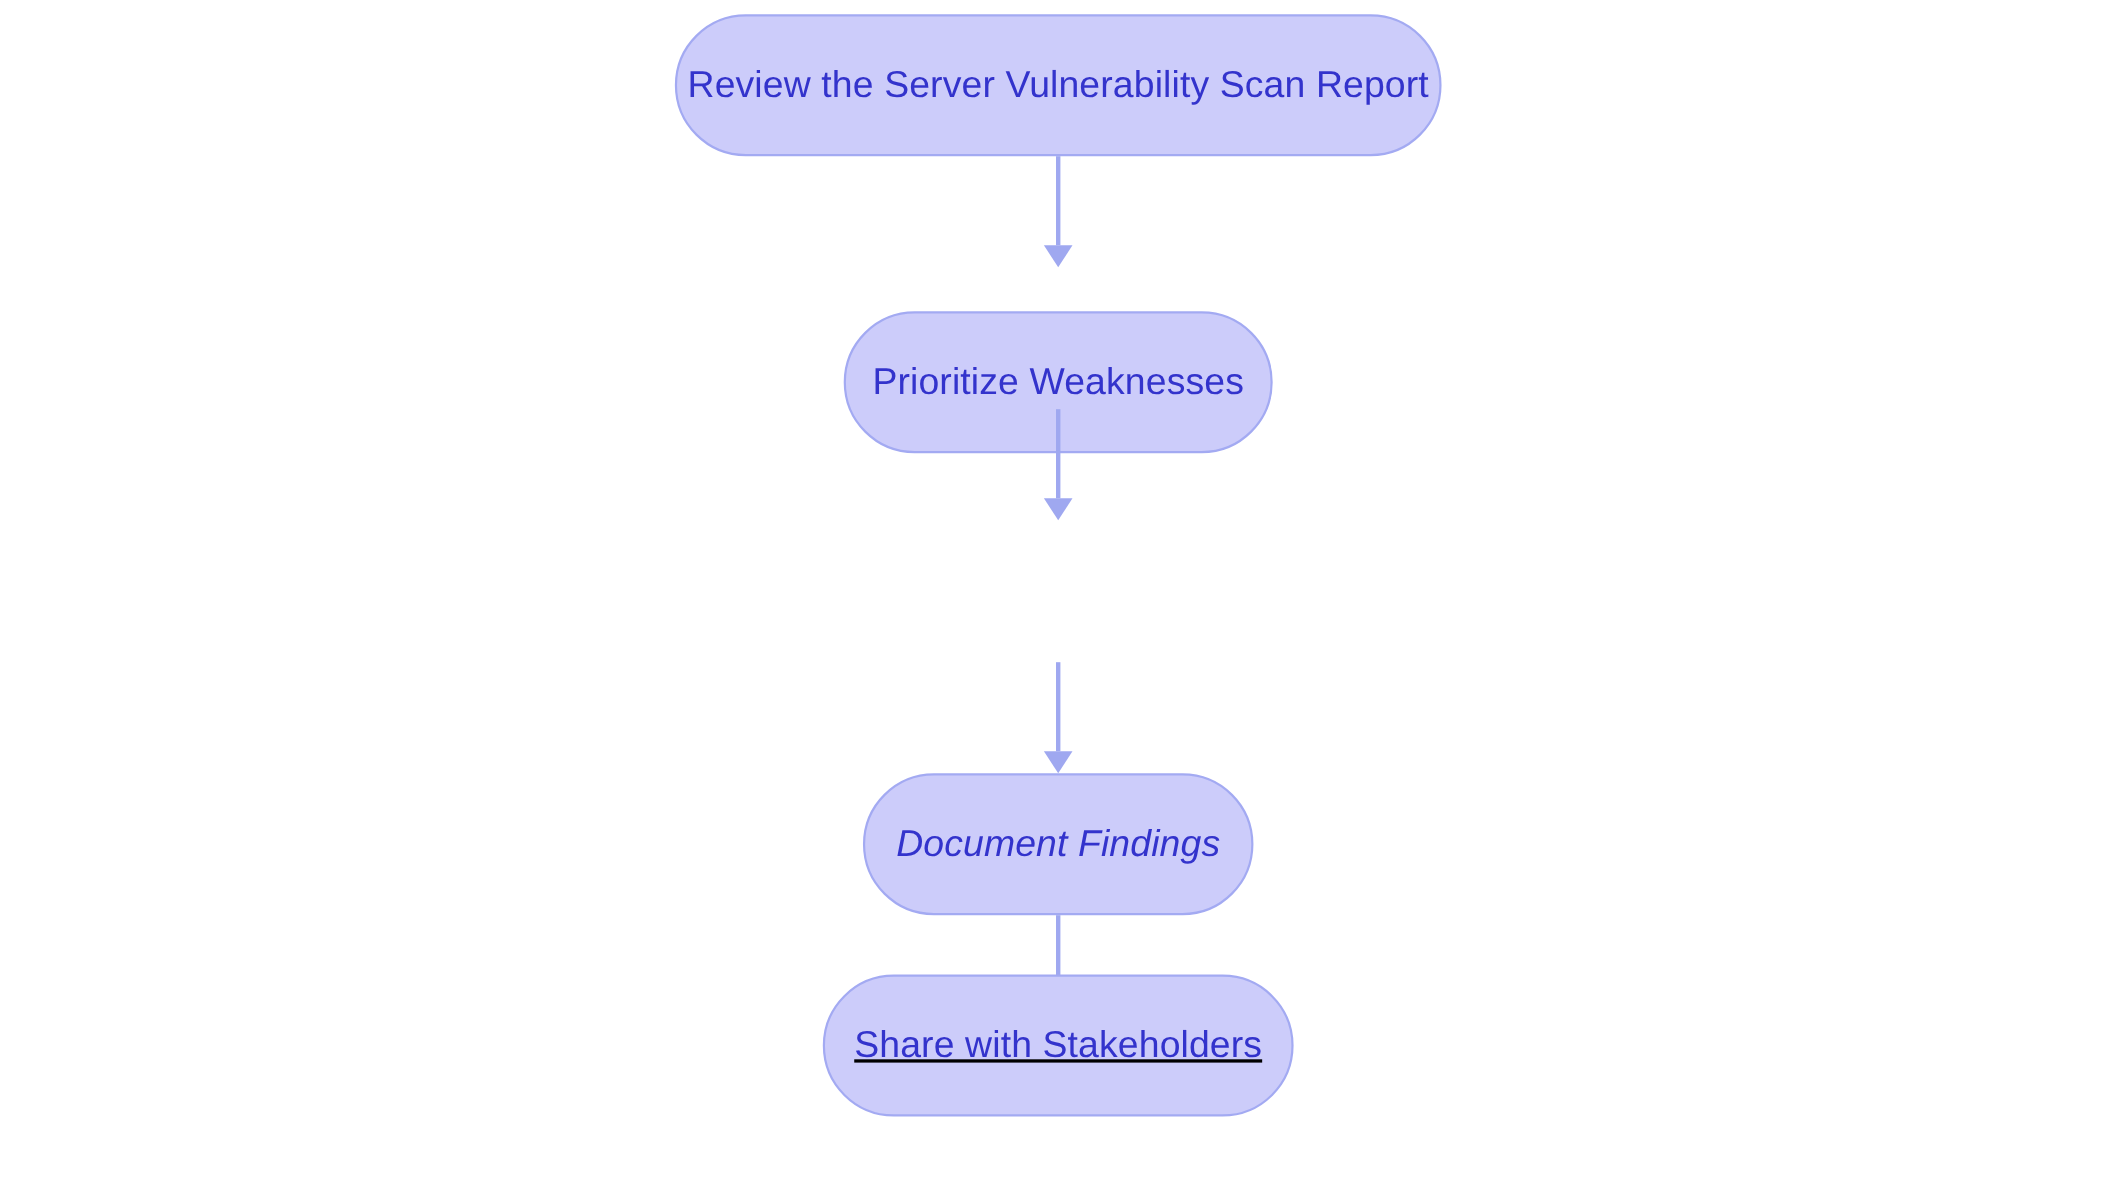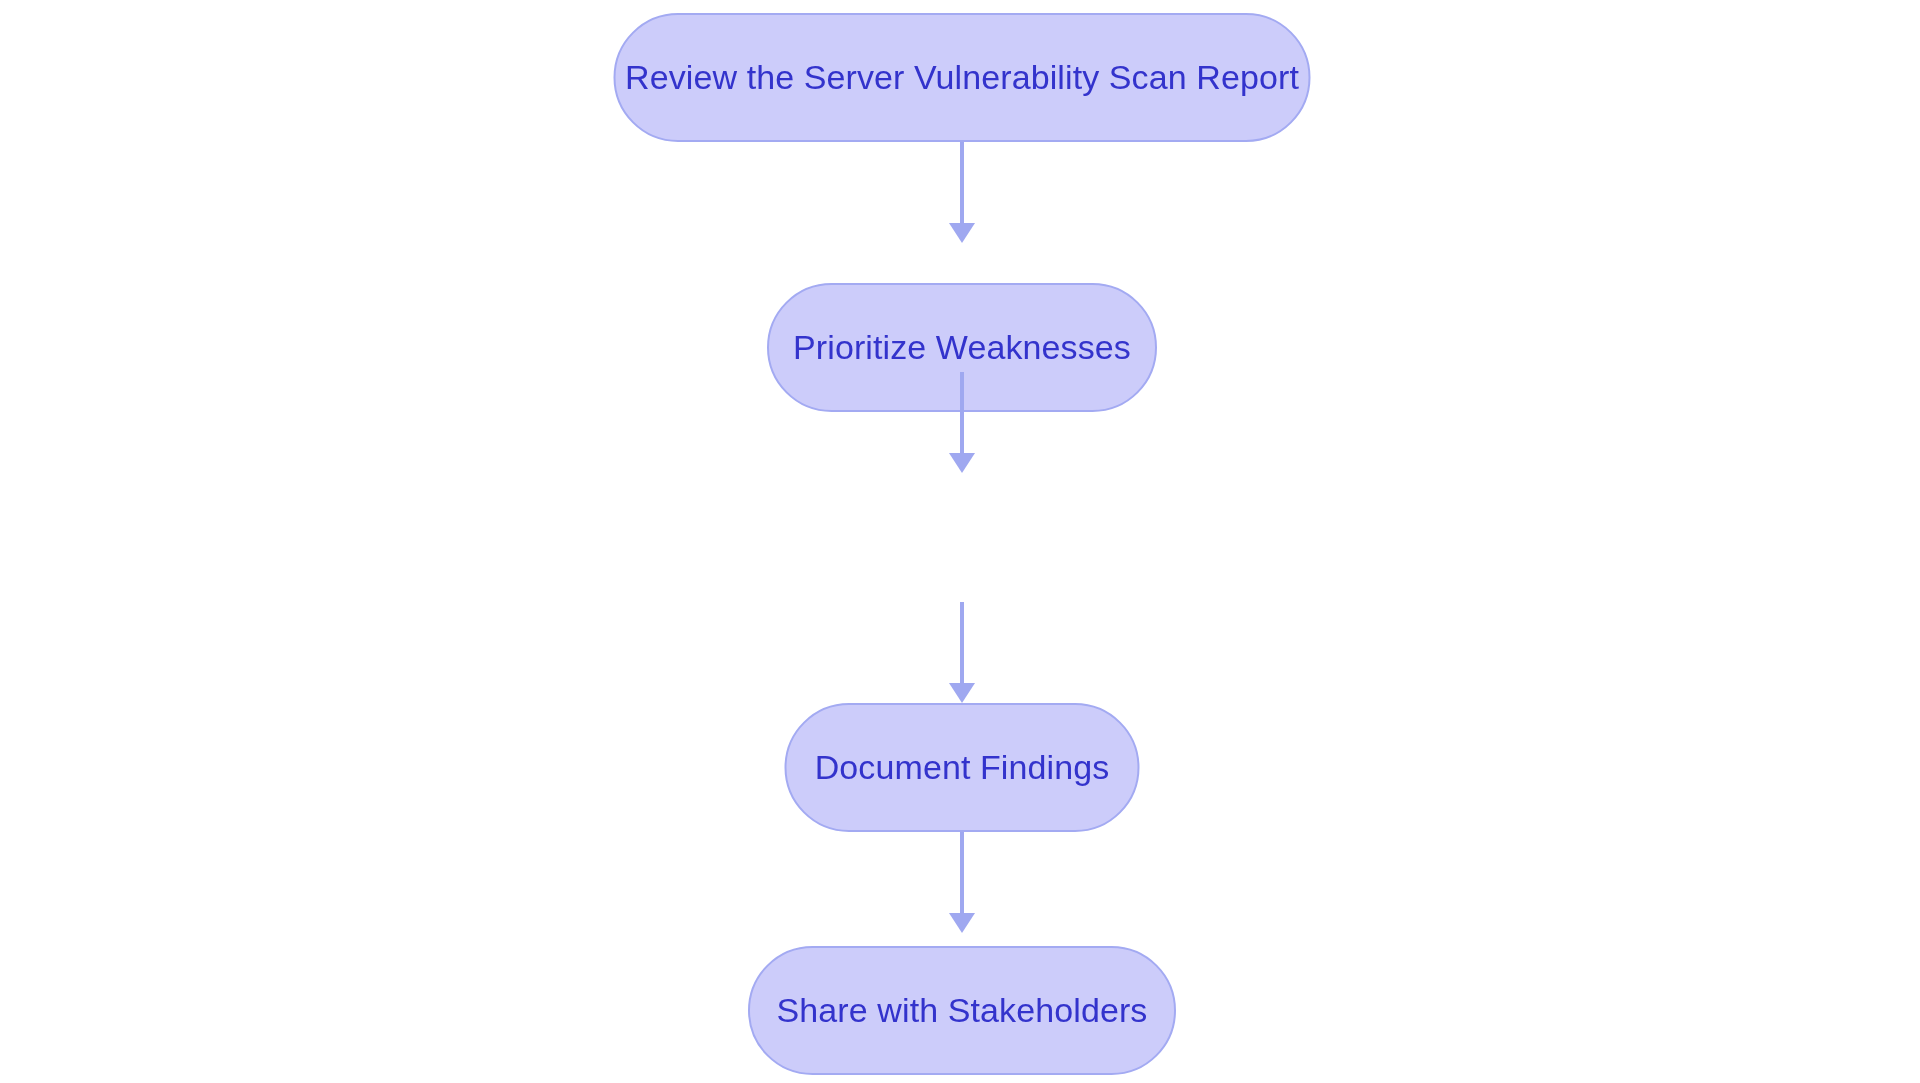--- a/index.html
+++ b/index.html
@@ -44,22 +44,22 @@
     line-height: 1.1;
     letter-spacing: 0.1px;
     white-space: nowrap;
     text-align: right;
     -webkit-font-smoothing: antialiased;
   }
 
   #node-1 { top: 13px;  width: 697px; }
   #node-2 { top: 243px; width: 390px; margin-top: 40px; }
   #node-3 { top: 473px; width: 375px; }
-  #node-4 { top: 703px; width: 355px; }
-  #node-5 { top: 946px; width: 428px; }
+  #node-4 { top: 703px; width: 355px; font-style: italic; }
+  #node-5 { top: 886px; width: 428px; text-decoration: underline; }
 
   .flow-edge {
     position: absolute;
     left: 962px;
     transform: translateX(-50%);
     width: 40px;
   }
 
   .flow-edge .edge-line {
     position: absolute;

